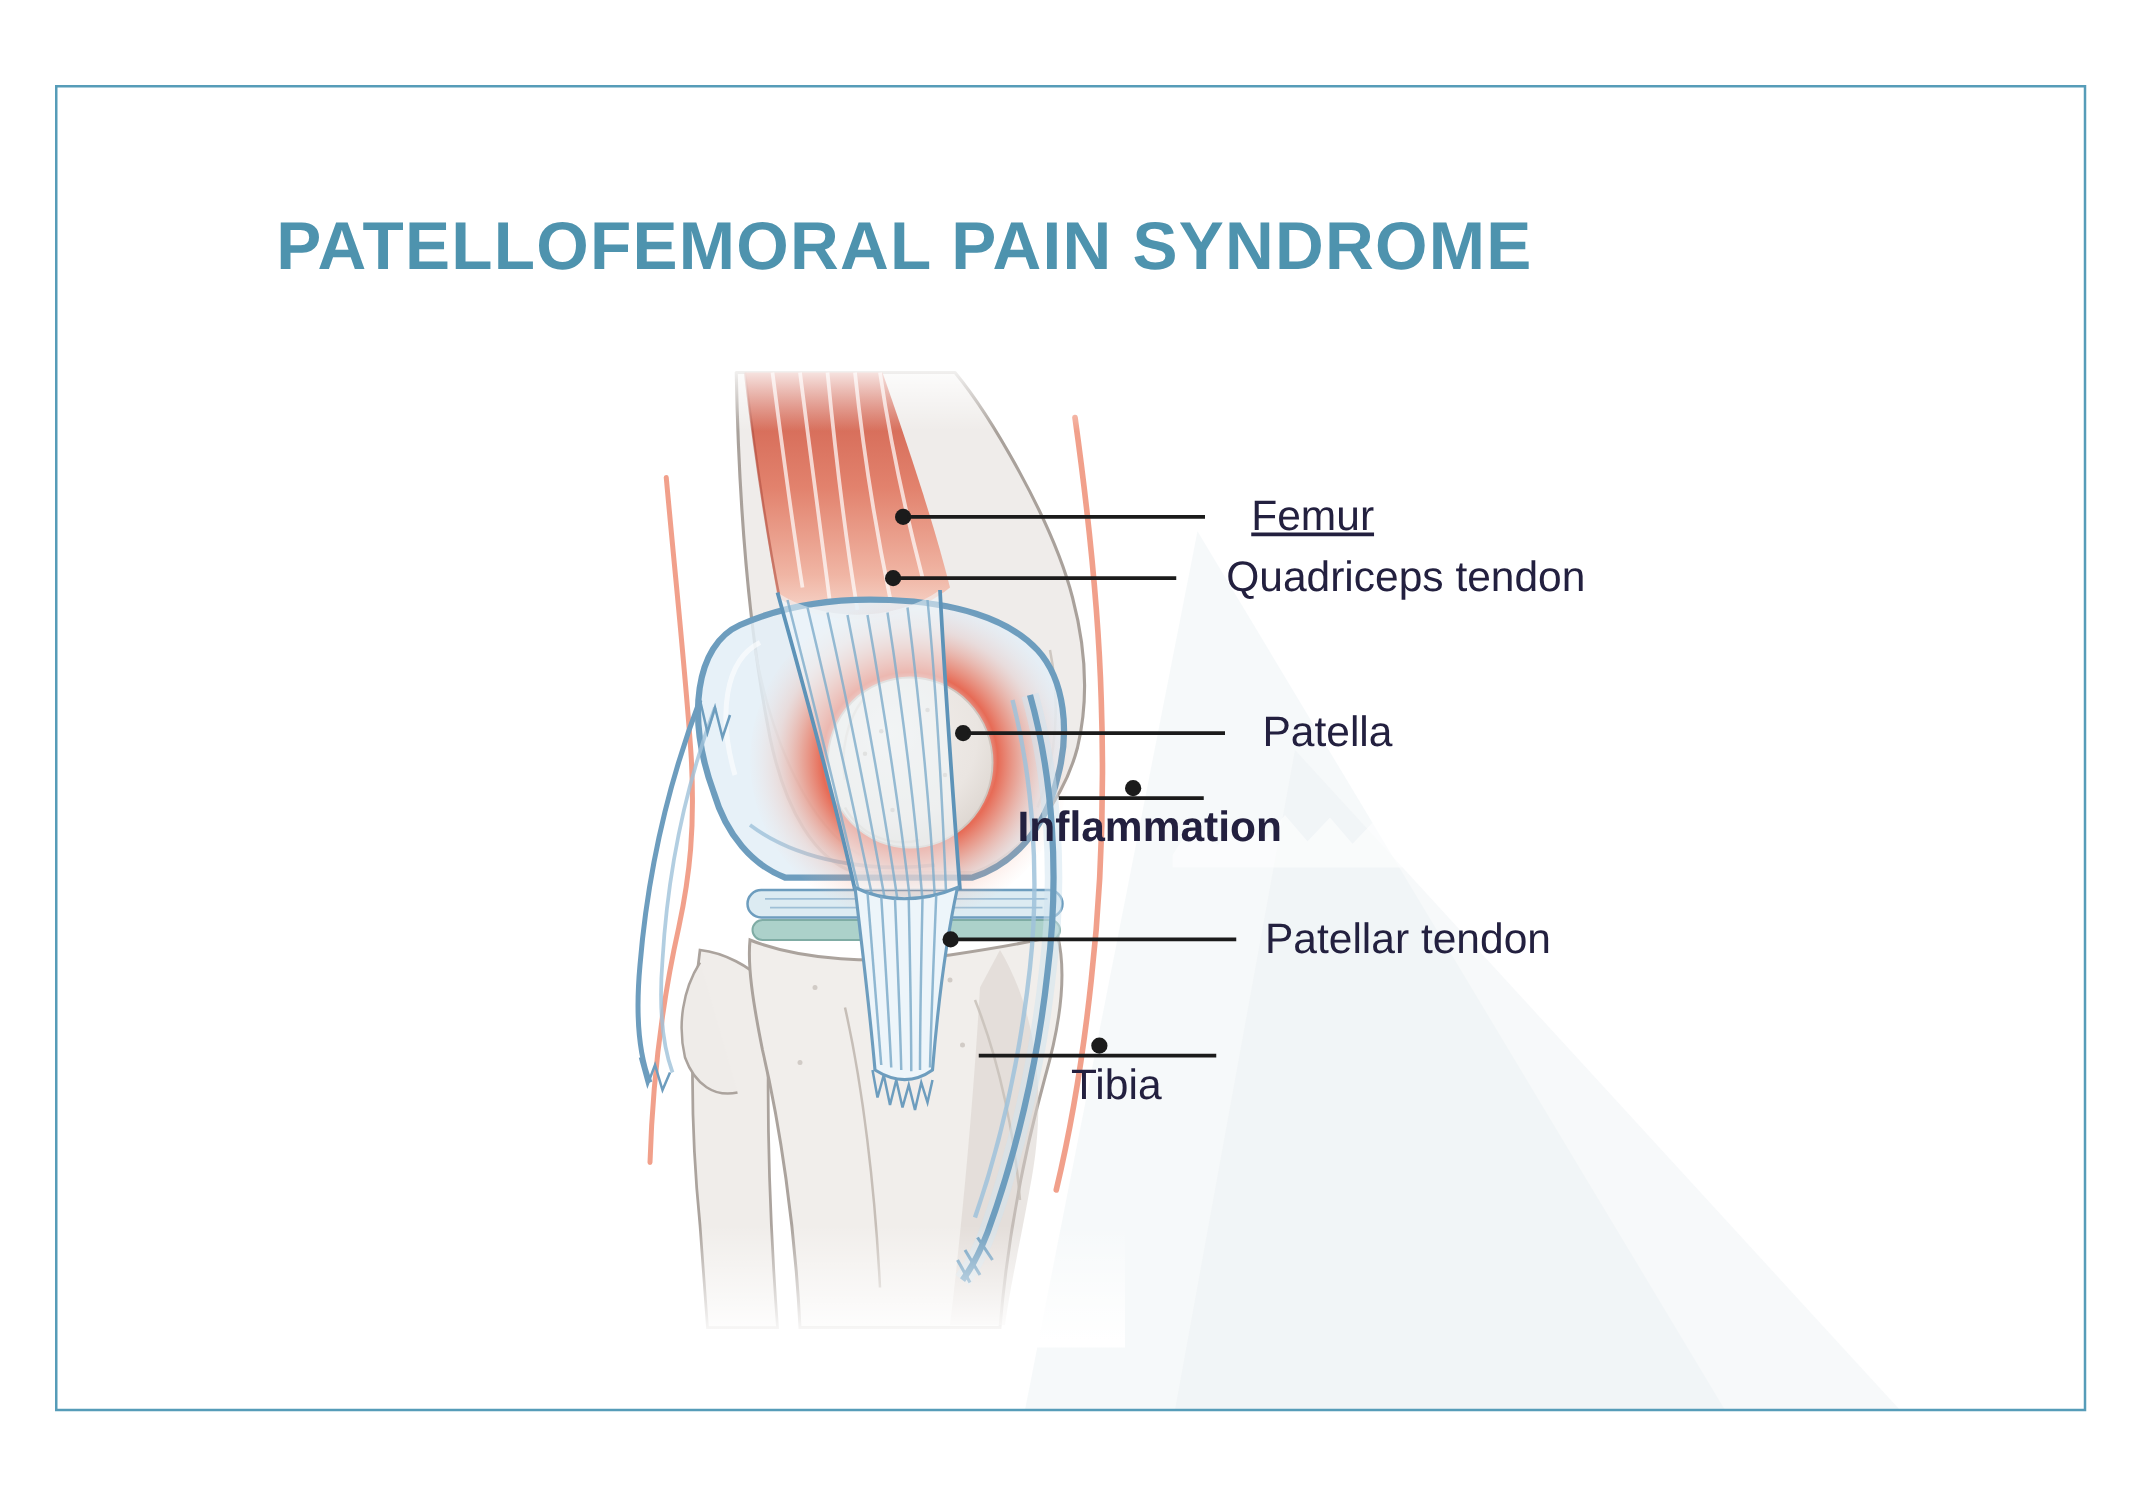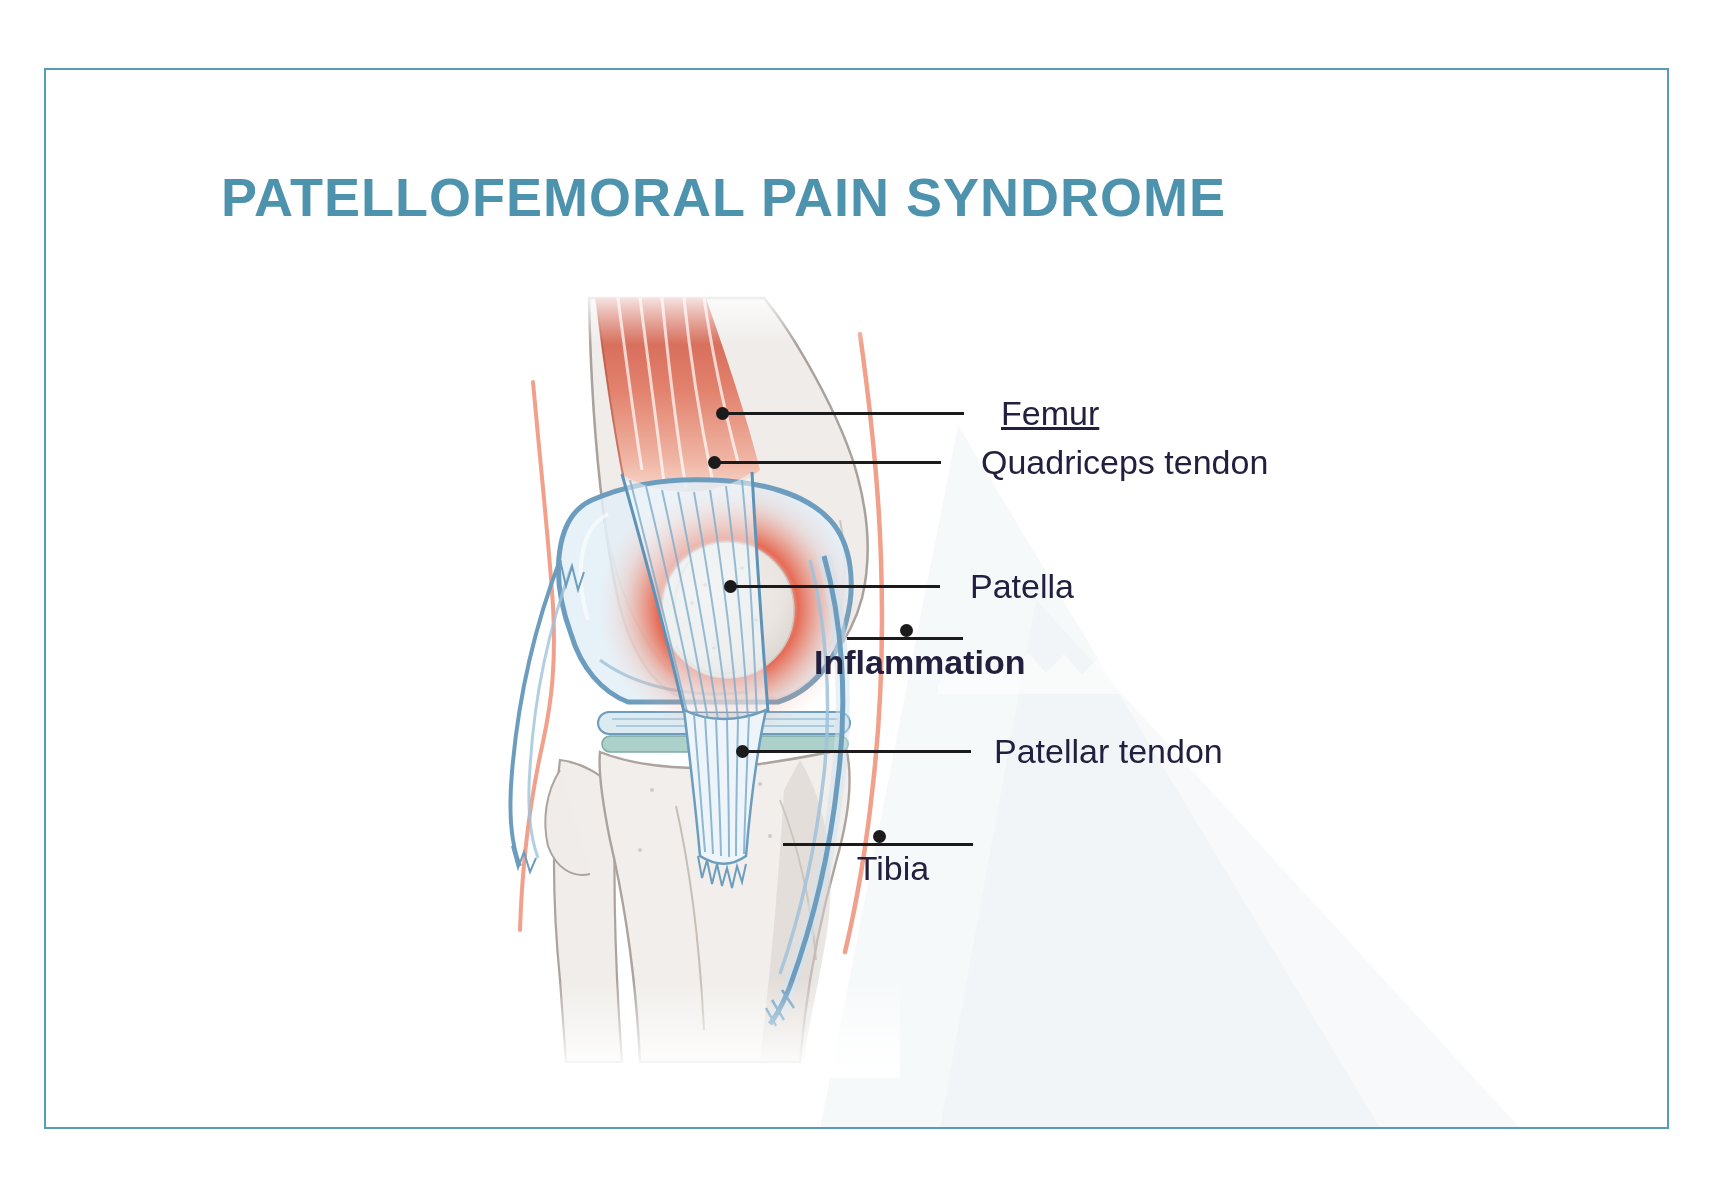--- a/index.html
+++ b/index.html
@@ -18,23 +18,23 @@
   }
   .illustration{position:absolute;left:420px;top:280px;width:480px;height:810px;}
   .callout{position:absolute;display:flex;align-items:center;height:44px;}
   .callout .dot{width:13px;height:13px;border-radius:50%;background:#1B1B1B;flex:none;}
   .callout .line{height:3px;background:#1B1B1B;flex:none;margin-left:-3px;}
   .callout .label{
     font-size:34px;color:#23203F;white-space:nowrap;line-height:44px;
   }
   #co-femur{left:716px;top:391px;}        #co-femur .line{width:238px;}        #co-femur .label{margin-left:37px;text-decoration:underline;}
   #co-quadriceps{left:708px;top:440px;}   #co-quadriceps .line{width:223px;}   #co-quadriceps .label{margin-left:40px;}
-  #co-patella{left:724px;top:564px;}      #co-patella .line{width:206px;}      #co-patella .label{margin-left:30px;}
+  #co-patella{left:764px;top:564px;}      #co-patella .line{width:206px;}      #co-patella .label{margin-left:30px;}
   #co-inflammation{left:788px;top:624px;flex-direction:column;} #co-inflammation .line{width:116px;} #co-inflammation .label{margin-left:26px;font-weight:bold;}
-  #co-patellar{left:736px;top:729px;}     #co-patellar .line{width:225px;}     #co-patellar .label{margin-left:23px;}
+  #co-patellar{left:736px;top:729px;padding-left:18px;}     #co-patellar .line{width:225px;}     #co-patellar .label{margin-left:23px;}
   #co-tibia{left:786px;top:830px;flex-direction:column;}        #co-tibia .line{width:190px;}        #co-tibia .label{margin-left:27px;}
 </style>
 </head>
 <body>
 
 <div class="canvas">
 
   <svg class="watermark" viewBox="0 0 1714 1199" aria-hidden="true">
     <polygon points="958,425 1380,1128 820,1128" fill="#E9F0F2" opacity="0.42"></polygon>
     <polygon points="1036,600 1520,1128 940,1128" fill="#E9F0F2" opacity="0.38"></polygon>

